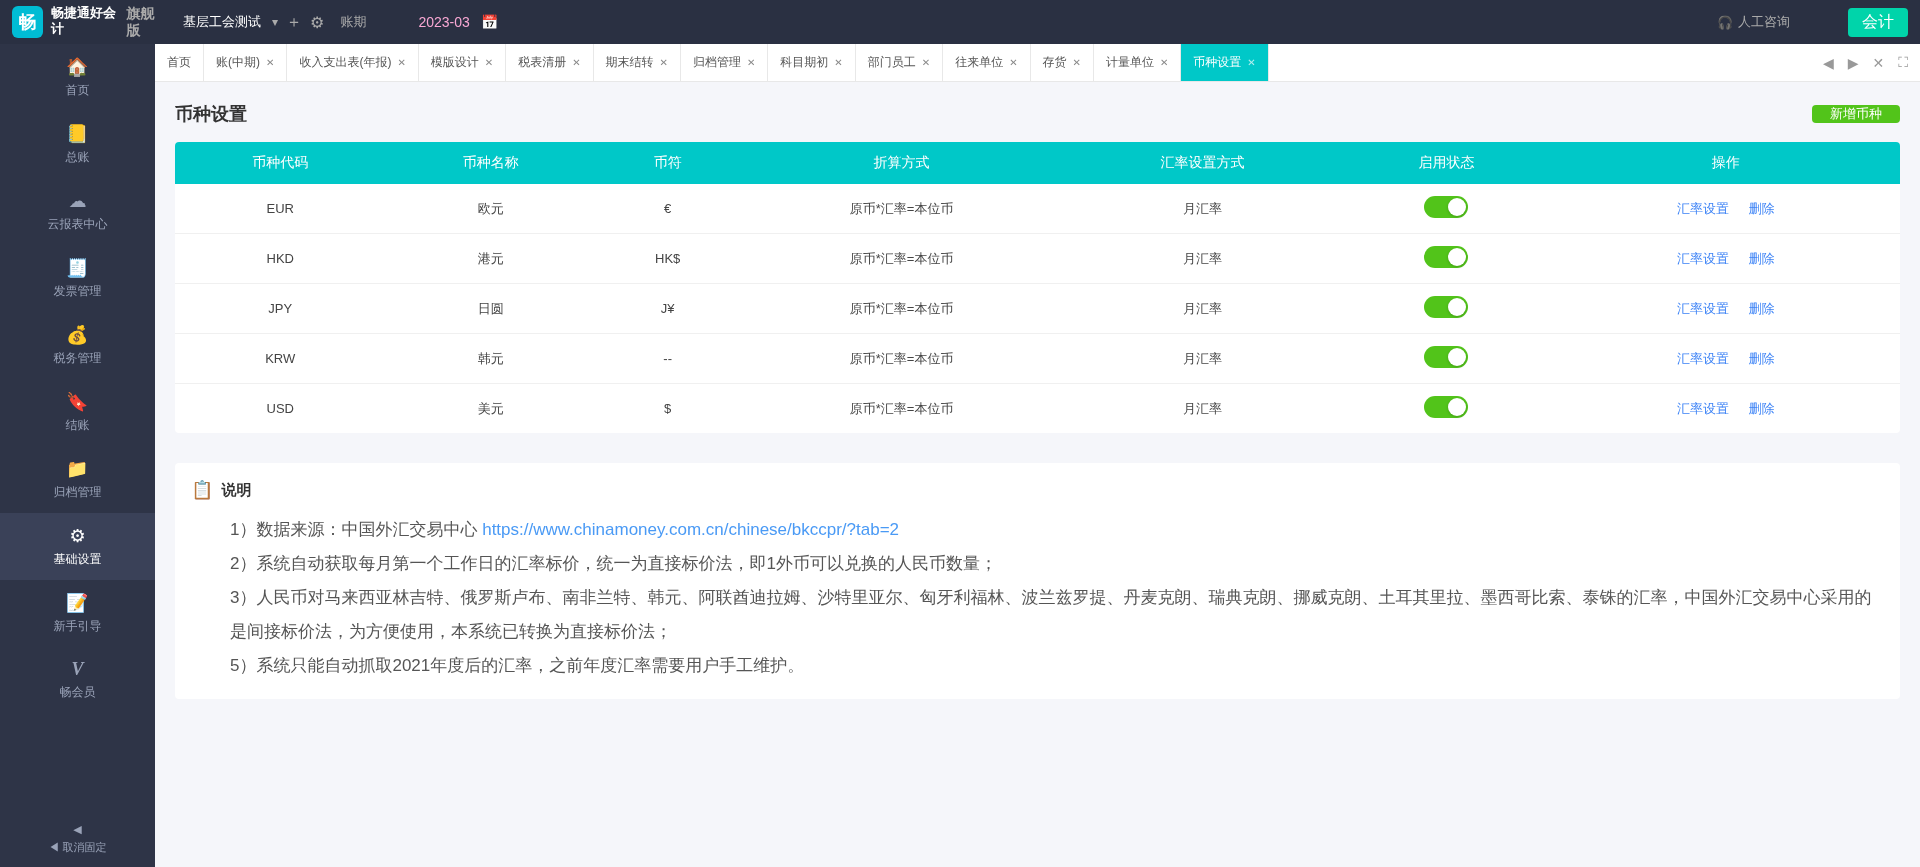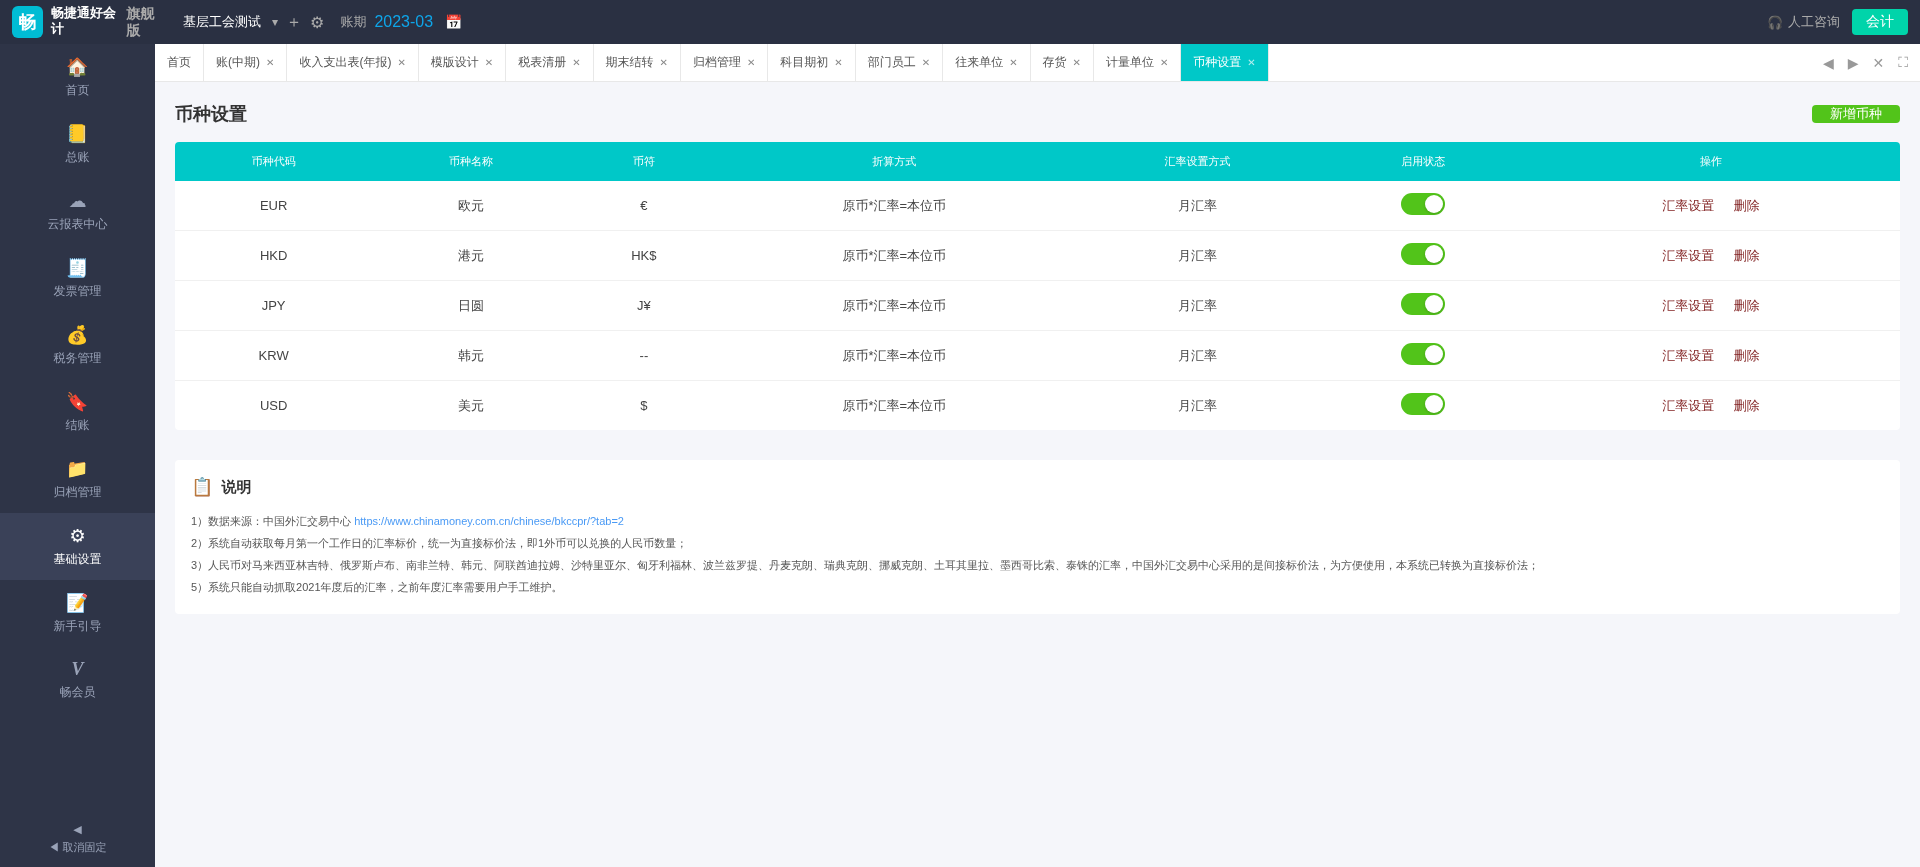--- a/index.html
+++ b/index.html
@@ -13,26 +13,26 @@
     .logo-text { display: flex; flex-direction: row; line-height: 1.2; }
     .logo-text span:first-child { font-size: 13px; color: #fff; }
     .logo-text span:last-child { font-size: 14px; color: #aaa; }
 
     .topbar-middle { flex: 1; display: flex; align-items: center; gap: 8px; padding-left: 16px; }
     .org-selector { display: flex; align-items: center; gap: 11px; color: #fff; font-size: 13px; cursor: pointer; }
     .org-dropdown-icon { color: #aaa; font-size: 12px; }
     .add-icon { color: #aaa; font-size: 16px; cursor: pointer; }
     .settings-icon { color: #aaa; font-size: 16px; cursor: pointer; }
     .period-label { color: #aaa; font-size: 13px; margin-left: 8px; }
-    .period-value { color: #0ea5e9; font-size: 16px; }
+    .period-value { color: #f9a8d4; font-size: 14px; margin-left: 44px; }
     .calendar-icon { color: #00d4ff; font-size: 14px; cursor: pointer; margin-left: 4px; }
 
     .topbar-right { display: flex; align-items: center; gap: 12px; }
     .help-btn { display: flex; align-items: center; gap: 4px; color: #aaa; font-size: 13px; cursor: pointer; }
-    .account-btn { background: #00d4aa; color: #fff; border: none; padding: 4px 14px; border-radius: 4px; font-size: 14px; cursor: pointer; }
+    .account-btn { background: #00d4aa; color: #fff; border: none; padding: 4px 14px; border-radius: 4px; font-size: 16px; cursor: pointer; margin-left: 46px; }
 
     
     .main { display: flex; flex: 1; overflow: hidden; }
 
     
     .sidebar { width: 155px; background: #2e3447; display: flex; flex-direction: column; flex-shrink: 0; }
     .sidebar-item { display: flex; flex-direction: column; align-items: center; padding: 12px 0; cursor: pointer; color: #9aa3b8; font-size: 12px; gap: 4px; transition: background 0.2s; }
     .sidebar-item.active { color: #fff; background: #3a4158; }
     .sidebar-item .icon { font-size: 18px; }
     .sidebar-footer { margin-top: auto; padding: 12px 0; display: flex; flex-direction: column; align-items: center; color: #9aa3b8; font-size: 11px; cursor: pointer; gap: 4px; }
@@ -51,37 +51,37 @@
     
     .page { flex: 1; overflow-y: auto; padding: 20px; background: #f5f6fa; }
     .page-header { display: flex; align-items: center; justify-content: space-between; margin-bottom: 16px; }
     .page-title { font-size: 18px; font-weight: bold; color: #333; }
     .new-btn { background: #52c41a; color: #fff; border: none; padding: 0 18px; border-radius: 4px; font-size: 13px; cursor: pointer; }
 
     
     .table-wrap { background: #fff; border-radius: 4px; overflow: hidden; }
     table { width: 100%; border-collapse: collapse; }
     thead tr { background: #00c8c8; color: #fff; }
-    thead th { padding: 12px 16px; font-size: 11px; font-weight: normal; text-align: center; }
+    thead th { padding: 12px 16px; font-size: 14px; font-weight: normal; text-align: center; }
     tbody tr { border-bottom: 1px solid #f0f0f0; }
     tbody tr:last-child { border-bottom: none; }
     tbody td { padding: 12px 16px; text-align: center; font-size: 13px; color: #444; }
 
-    .action-link { color: #7f1d1d; cursor: pointer; margin: 0 8px; font-size: 13px; }
+    .action-link { color: #3b82f6; cursor: pointer; margin: 0 8px; font-size: 13px; }
 
     
     .toggle { display: inline-flex; align-items: center; cursor: pointer; }
     .toggle-track { width: 44px; height: 22px; background: #52c41a; border-radius: 11px; position: relative; transition: background 0.2s; }
     .toggle-thumb { width: 18px; height: 18px; background: #fff; border-radius: 50%; position: absolute; top: 2px; right: 2px; transition: right 0.2s; box-shadow: 0 1px 3px rgba(0,0,0,0.2); }
 
     
     .notice-section { margin-top: 30px; padding: 16px; background: #fff; border-radius: 4px; }
     .notice-title { display: flex; align-items: center; gap: 8px; font-size: 15px; font-weight: bold; color: #333; margin-bottom: 12px; }
     .notice-icon { color: #00bfbf; font-size: 18px; }
-    .notice-list { list-style: none; color: #555; font-size: 11px; line-height: 2; }
+    .notice-list { list-style: none; color: #555; font-size: 17px; line-height: 2; margin-left: 39px; }
     .notice-list a { color: #4a9af5; text-decoration: none; }
   </style>
 </head>
 <body>
 
 <div class="app">
 
   <div class="top-bar">
     <div class="logo">
       <div class="logo-icon">畅</div>

